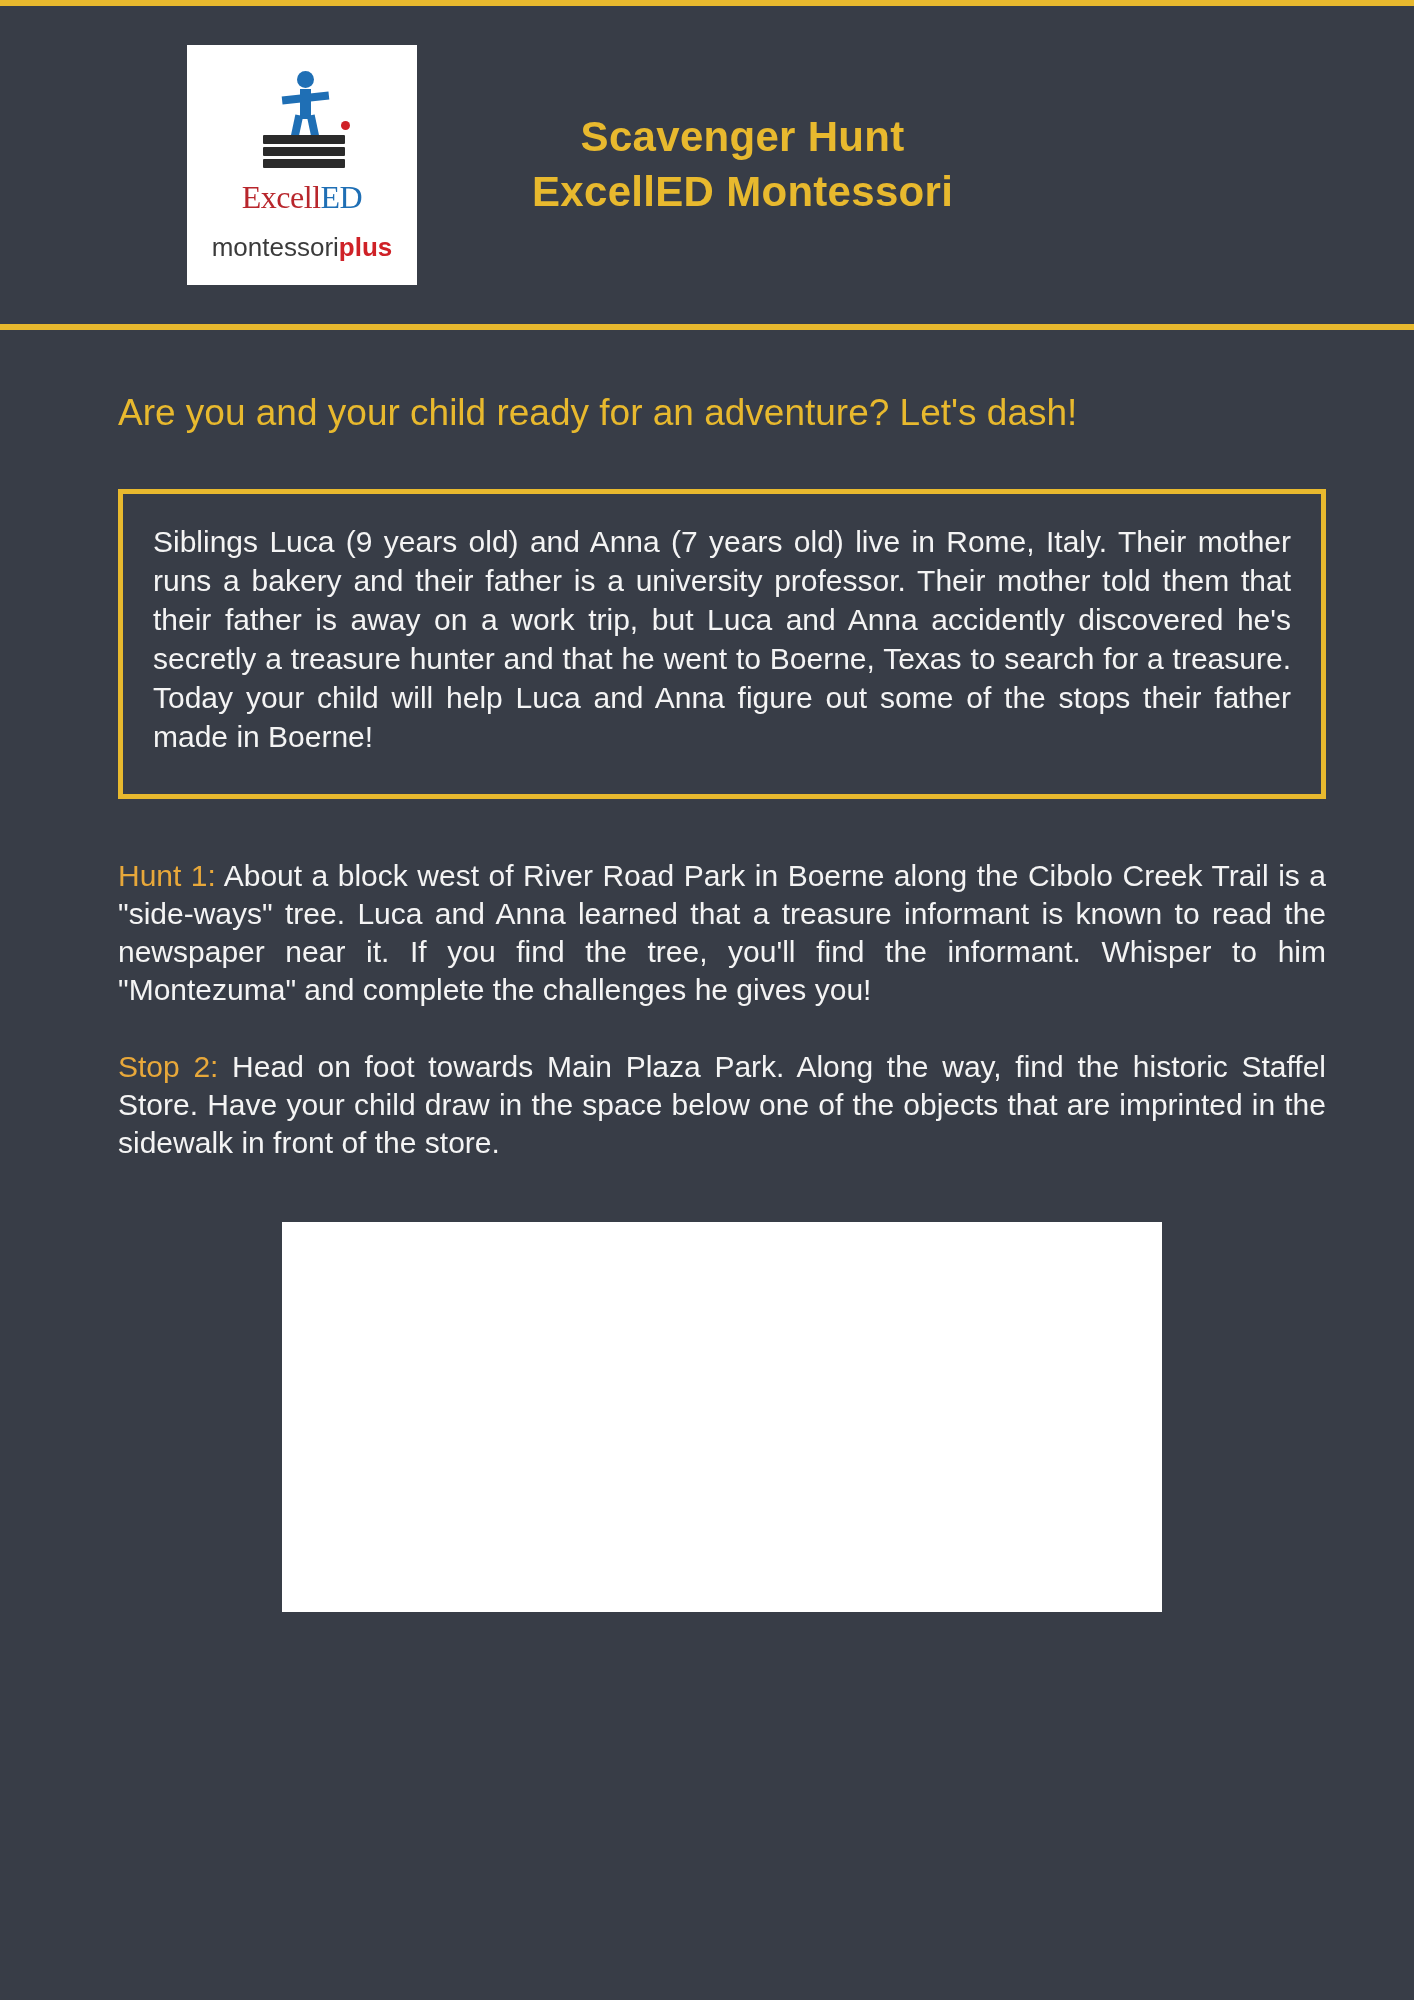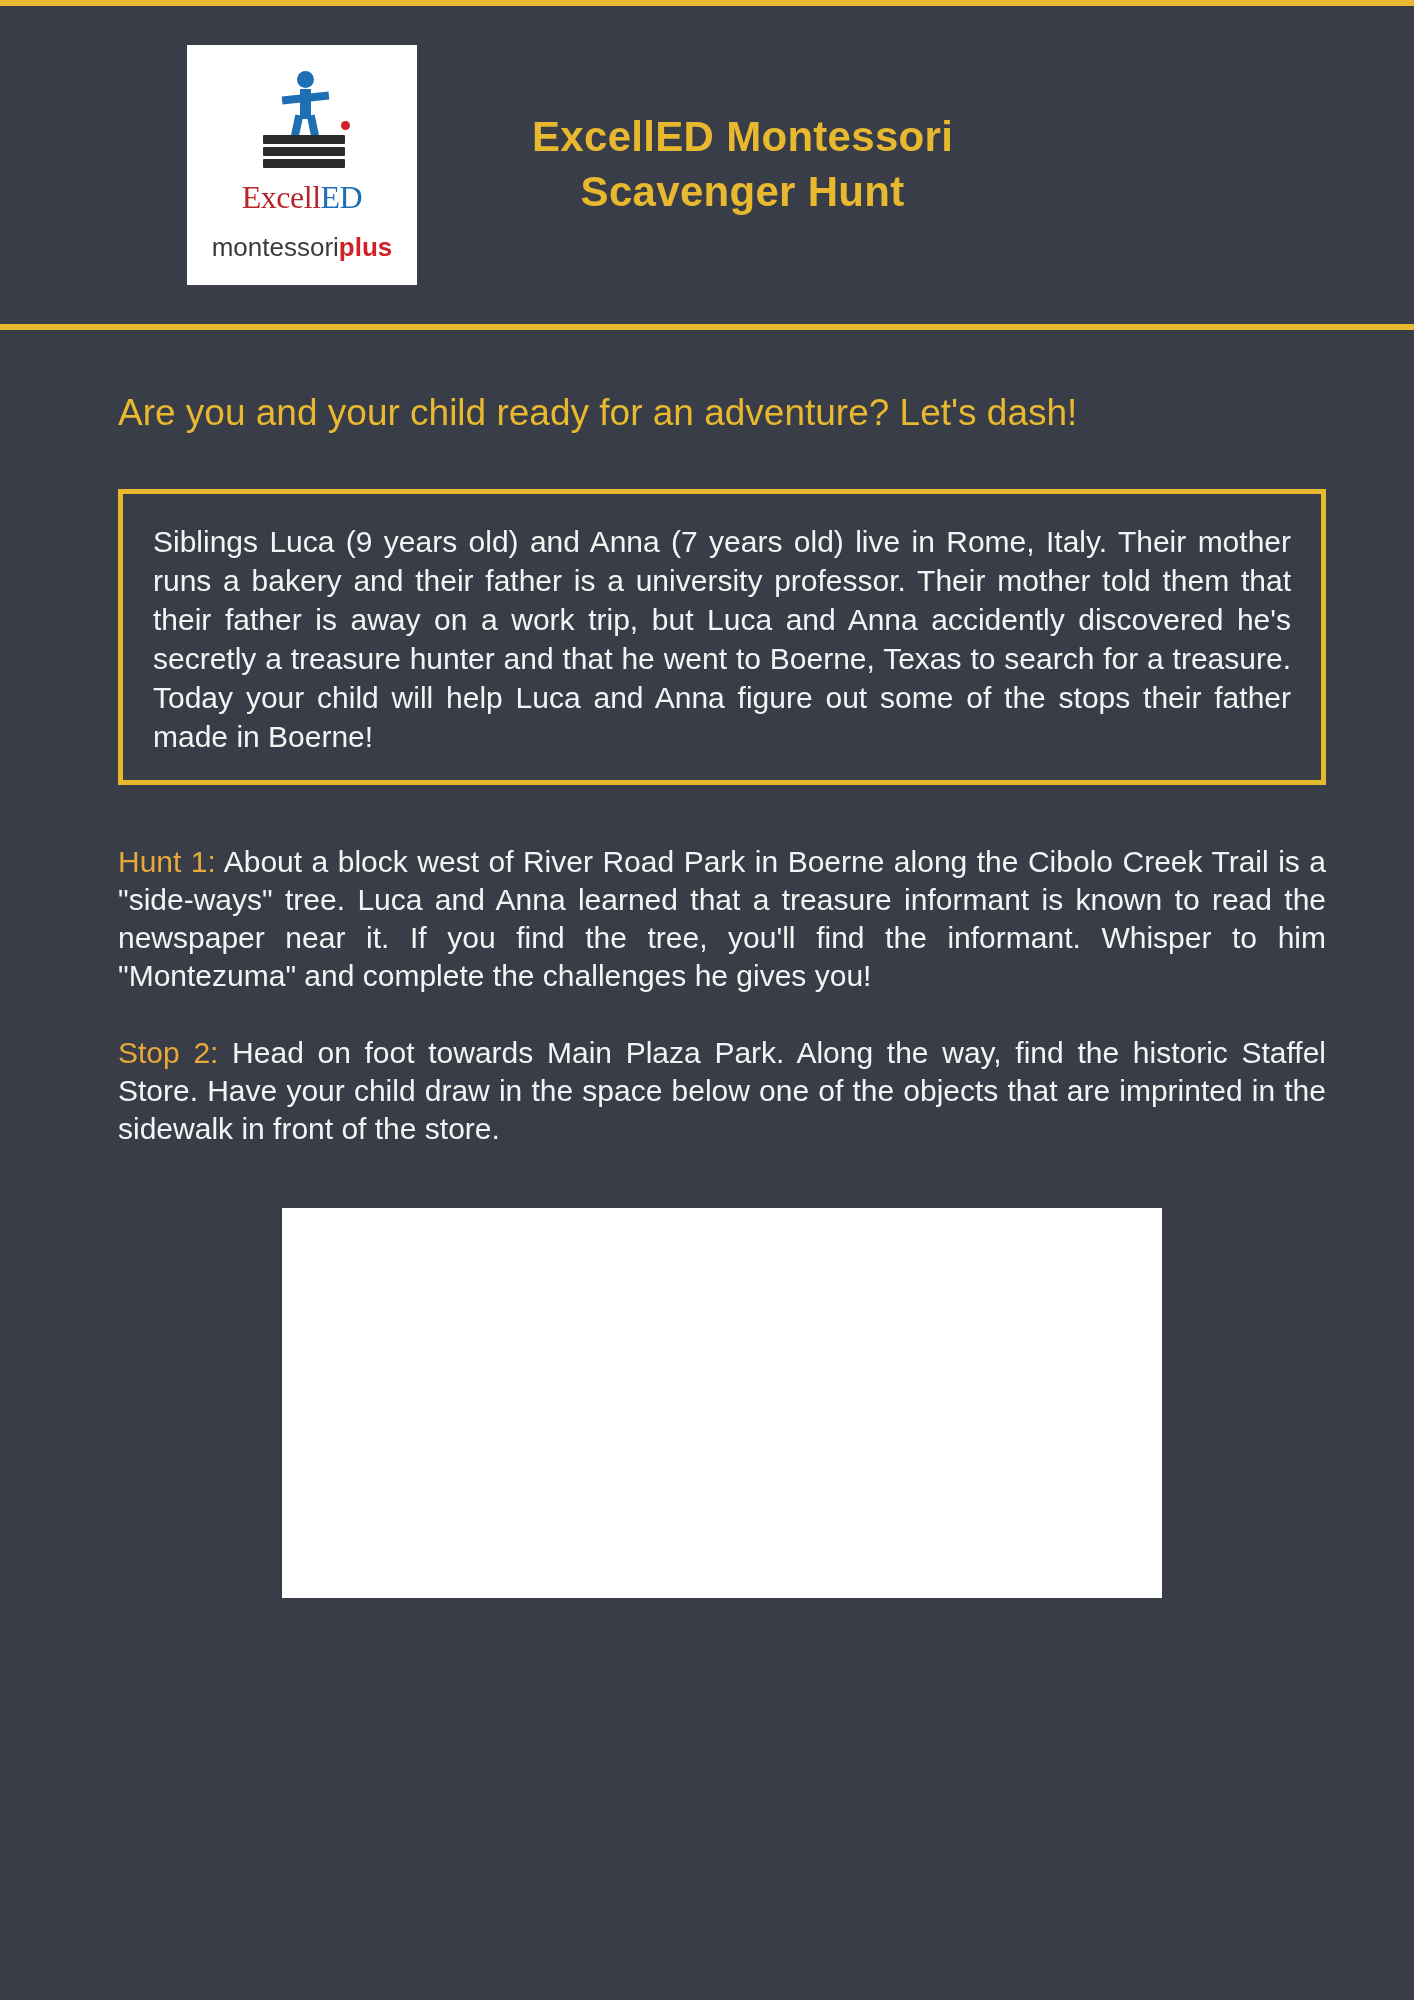--- a/index.html
+++ b/index.html
@@ -146,21 +146,21 @@
     margin-top: 60px;
     color: #e8b92e;
     font-size: 37px;
     line-height: 1.25;
     font-weight: 300;
   }
 
   .story-box {
     margin-top: 53px;
     border: 5px solid #e8b92e;
-    padding: 28px 30px 24px 30px;
+    padding: 28px 30px 38px 30px;
   }
 
   .story-text {
     font-size: 30px;
     line-height: 1.3;
     text-align: justify;
     color: #f4f4f4;
   }
 
   .stop-block {
@@ -204,22 +204,22 @@
       </div>
       <div class="logo-word1">
         <span class="excell">Excell</span><span class="ed">ED</span>
       </div>
       <div class="logo-word2">
         <span class="mont">montessori</span><span class="plus">plus</span>
       </div>
     </div>
 
     <div class="header-title">
+      <div>Scavenger Hunt</div>
       <div>ExcellED Montessori</div>
-      <div>Scavenger Hunt</div>
     </div>
   </div>
 
   <div class="content">
 
     <div class="intro-question">Are you and your child ready for an adventure? Let's dash!</div>
 
     <div class="story-box">
       <div class="story-text">Siblings Luca (9 years old) and Anna (7 years old) live in Rome, Italy. Their mother runs a bakery and their father is a university professor. Their mother told them that their father is away on a work trip, but Luca and Anna accidently discovered he's secretly a treasure hunter and that he went to Boerne, Texas to search for a treasure. Today your child will help Luca and Anna figure out some of the stops their father made in Boerne!</div>
     </div>

